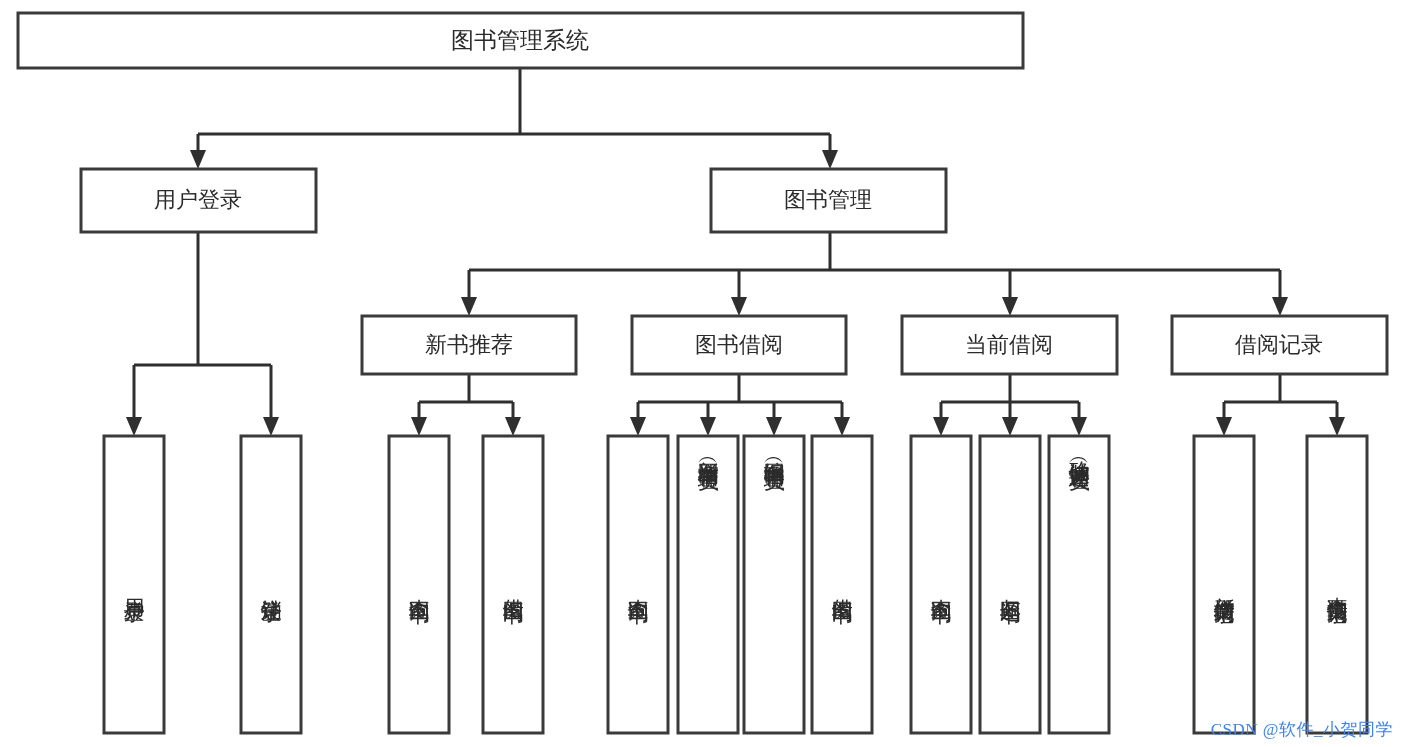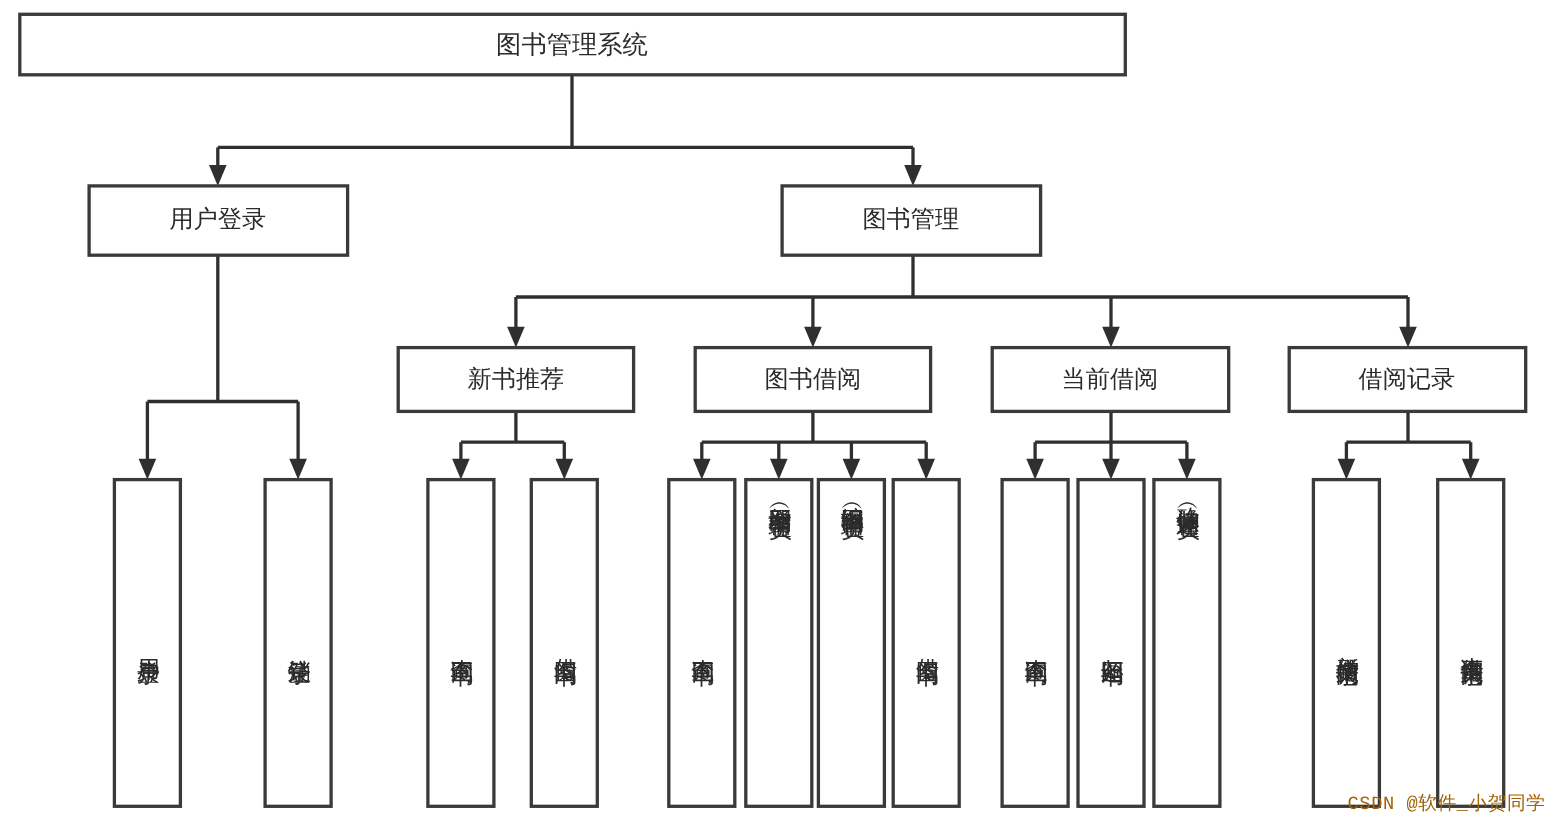--- a/index.html
+++ b/index.html
@@ -63,25 +63,25 @@
     display: flex;
     align-items: center;
     justify-content: center;
     text-align: center;
     white-space: nowrap;
     pointer-events: none;
     user-select: none;
   }
   .watermark {
     position: absolute;
-    right: 0;
+    right: 12px;
     bottom: 6px;
-    font-family: Liberation Mono, monospace;
+    font-family: Liberation Serif, serif;
     font-size: 17px;
-    color: #a16207;
+    color: #3b82f6;
     letter-spacing: 0.5px;
     white-space: nowrap;
   }
 </style>
 </head>
 <body>
 
 <div id="diagram-root">
 
   <svg class="diagram-canvas" viewBox="0 0 1405 747" xmlns="http://www.w3.org/2000/svg">

